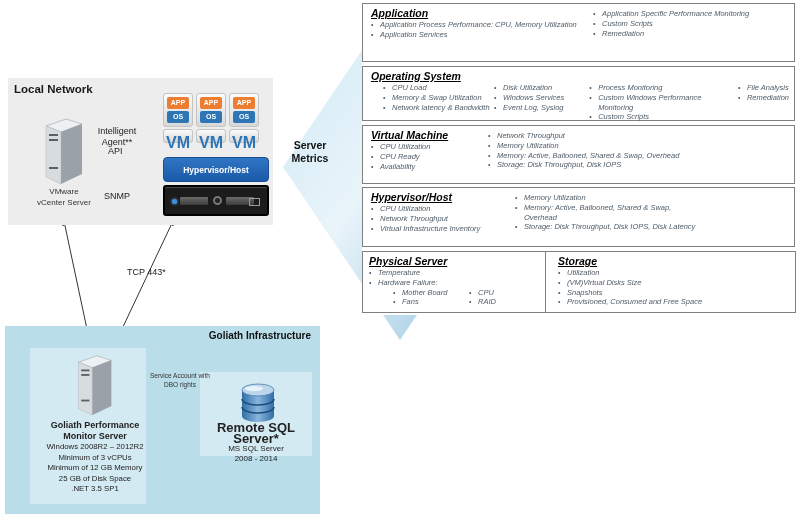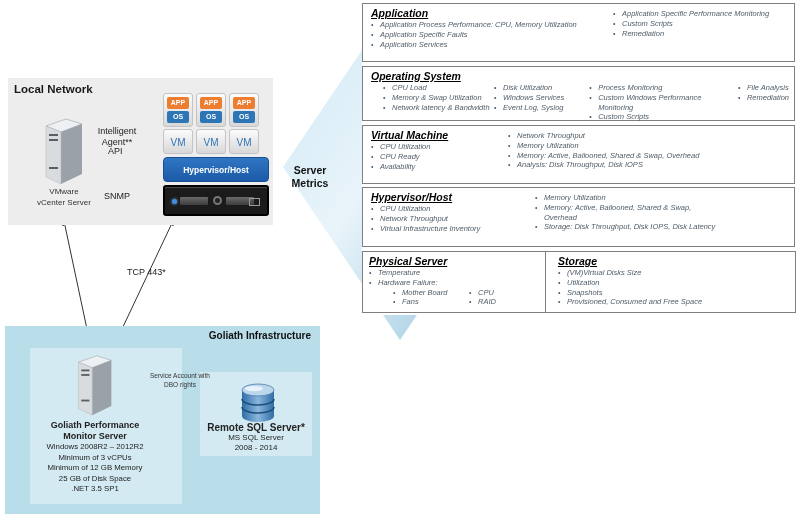--- a/index.html
+++ b/index.html
@@ -22,42 +22,42 @@
   .tower svg{display:block;}
   #vcenter-label{left:0px;top:108px;width:112px;text-align:center;font-size:8px;line-height:11px;color:#333;}
 
   .vm-card{width:30px;background:linear-gradient(180deg,#fbfbfb,#d8d8d8);border:1px solid #c3c3c3;
            border-radius:3px;box-sizing:border-box;}
   .appos-card{height:34px;padding-top:3px;}
   .appos-card .tag{width:22px;height:12px;margin:0 auto;border-radius:2px;color:#fff;
                    font-size:7px;font-weight:bold;text-align:center;line-height:12px;}
   .appos-card .tag.app{background:#ed7d31;}
   .appos-card .tag.os{background:#2e75b6;margin-top:2px;}
-  .vmtext-card{height:25px;color:#2e75b6;font-weight:normal;font-size:10px;text-align:center;line-height:25px;}
+  .vmtext-card{height:14px;color:#2e75b6;font-weight:bold;font-size:16px;text-align:center;line-height:25px;}
 
   #hyp-bar{left:155px;top:79px;width:106px;height:25px;border-radius:4px;
            background:linear-gradient(180deg,#2f76c4,#1b5aa8);border:1px solid #174f92;
            color:#fff;font-weight:bold;font-size:8.5px;text-align:center;line-height:24px;box-sizing:border-box;}
   #snmp-device{left:155px;top:107px;width:106px;height:31px;background:#1b1b1b;border:2px solid #000;
                border-radius:3px;box-sizing:border-box;box-shadow:inset 0 1px 0 #4a4a4a;}
   #snmp-device .led{position:absolute;left:7px;top:12px;width:5px;height:5px;border-radius:50%;
                     background:#3f8fe0;box-shadow:0 0 3px #6fb4f4;}
   #snmp-device .slot{position:absolute;top:10px;height:8px;background:linear-gradient(180deg,#6a6a6a,#3c3c3c);border-radius:1px;}
   #snmp-device .knob{position:absolute;left:48px;top:9px;width:9px;height:9px;border-radius:50%;
                      background:#222;border:2px solid #777;box-sizing:border-box;}
   #snmp-device .port{position:absolute;right:7px;top:11px;width:9px;height:6px;border:1px solid #9a9a9a;}
 
   
   #server-metrics-label{left:286px;top:139px;width:48px;text-align:center;
-                        font-size:10.5px;font-weight:bold;color:#111;line-height:13px;z-index:2;margin-top:25px;}
+                        font-size:10.5px;font-weight:bold;color:#111;line-height:13px;z-index:2;}
 
   
   #metrics-backing{left:362px;top:0;width:436px;height:315px;background:#fff;z-index:2;}
   .mbox{position:absolute;background:#fff;border:1px solid #7f7f7f;box-sizing:border-box;
-        padding:3px 5px 2px 6px;z-index:3;gap:20px;}
+        padding:3px 5px 2px 6px;z-index:3;}
   .mhead{font-size:10.5px;font-weight:bold;font-style:italic;text-decoration:underline;
          color:#000;line-height:12px;margin-bottom:1px;padding-left:2px;}
   .mi{position:relative;padding-left:11px;font-size:7.5px;font-style:italic;color:#4f5c68;
       line-height:9.8px;white-space:pre-line;}
   .mi::before{content:"\2022";position:absolute;left:2px;top:0;font-style:normal;font-size:7px;}
   .cols{display:flex;}
   #box-application{left:362px;top:3px;width:433px;height:59px;display:flex;}
   #box-application .leftcol{width:222px;}
   #box-application .rightcol{padding-top:2px;flex:1;}
   #box-os{left:362px;top:66px;width:433px;height:55px;}
@@ -71,27 +71,27 @@
   #box-hyp .rightcol{padding-top:2px;flex:1;}
   #box-phys{left:362px;top:251px;width:184px;height:62px;border-right:none;padding-left:4px;}
   #box-storage{left:545px;top:251px;width:251px;height:62px;padding-left:10px;}
   .subcols{display:flex;margin-left:24px;}
   .subcols .sc1{width:76px;}
 
   
   #goliath-box{left:5px;top:326px;width:315px;height:188px;background:#b9dde9;z-index:2;}
   #goliath-title{right:9px;top:4px;font-size:10px;font-weight:bold;color:#111;}
   .inner-box{position:absolute;background:#d4eaf2;}
-  #gpm-box{left:25px;top:22px;width:152px;height:156px;}
+  #gpm-box{left:25px;top:22px;width:116px;height:156px;}
   #sql-box{left:195px;top:46px;width:112px;height:84px;}
   #gpm-label{left:0;top:72px;width:130px;text-align:center;color:#222;}
   #gpm-label .bold{font-size:9px;font-weight:bold;line-height:11px;}
   #gpm-label .spec{font-size:7.8px;line-height:10.5px;}
   #sql-label{left:0;top:50px;width:112px;text-align:center;color:#222;}
-  #sql-label .bold{font-size:10px;font-weight:bold;line-height:11px;}
+  #sql-label .bold{font-size:13px;font-weight:bold;line-height:11px;}
   #sql-label .sub{font-size:8px;line-height:10px;}
   #service-label{left:150px;top:372px;width:60px;text-align:center;font-size:6.5px;
                  line-height:8.5px;color:#333;z-index:3;}
   #tcp-label{left:127px;top:267px;font-size:9px;color:#222;z-index:2;}
 </style>
 </head>
 <body>
 
 <svg id="diagram-svg" width="800" height="525">
   <defs>
@@ -165,21 +165,20 @@
 </div>
 
 <div id="server-metrics-label" class="abs">Server Metrics</div>
 
 <div id="metrics-backing" class="abs"></div>
 
 <div id="box-application" class="mbox">
   <div class="leftcol">
     <div class="mhead">Application</div>
     <div class="mi">Application Process Performance: CPU, Memory Utilization</div>
-    <div class="mi">Application Specific Faults</div>
     <div class="mi">Application Services</div>
   </div>
   <div class="rightcol">
     <div class="mi">Application Specific Performance Monitoring</div>
     <div class="mi">Custom Scripts</div>
     <div class="mi">Remediation</div>
   </div>
 </div>
 
 <div id="box-os" class="mbox">
@@ -212,21 +211,21 @@
   <div class="leftcol">
     <div class="mhead">Virtual Machine</div>
     <div class="mi">CPU Utilization</div>
     <div class="mi">CPU Ready</div>
     <div class="mi">Availability</div>
   </div>
   <div class="rightcol">
     <div class="mi">Network Throughput</div>
     <div class="mi">Memory Utilization</div>
     <div class="mi">Memory: Active, Ballooned, Shared &amp; Swap, Overhead</div>
-    <div class="mi">Analysis: Disk Throughput, Disk IOPS</div>
+    <div class="mi">Storage: Disk Throughput, Disk IOPS</div>
   </div>
 </div>
 
 <div id="box-hyp" class="mbox">
   <div class="leftcol">
     <div class="mhead">Hypervisor/Host</div>
     <div class="mi">CPU Utilization</div>
     <div class="mi">Network Throughput</div>
     <div class="mi">Virtual Infrastructure Inventory</div>
   </div>
@@ -249,22 +248,22 @@
     </div>
     <div class="sc2">
       <div class="mi">CPU</div>
       <div class="mi">RAID</div>
     </div>
   </div>
 </div>
 
 <div id="box-storage" class="mbox">
   <div class="mhead">Storage</div>
+  <div class="mi">Utilization</div>
   <div class="mi">(VM)Virtual Disks Size</div>
-  <div class="mi">Utilization</div>
   <div class="mi">Snapshots</div>
   <div class="mi">Provisioned, Consumed and Free Space</div>
 </div>
 
 <div id="goliath-box" class="abs">
   <div id="goliath-title" class="abs">Goliath Infrastructure</div>
 
   <div id="gpm-box" class="inner-box">
     <div class="abs tower" style="left:43px;top:3px;">
       <svg width="42" height="68" viewBox="0 0 46 74">

